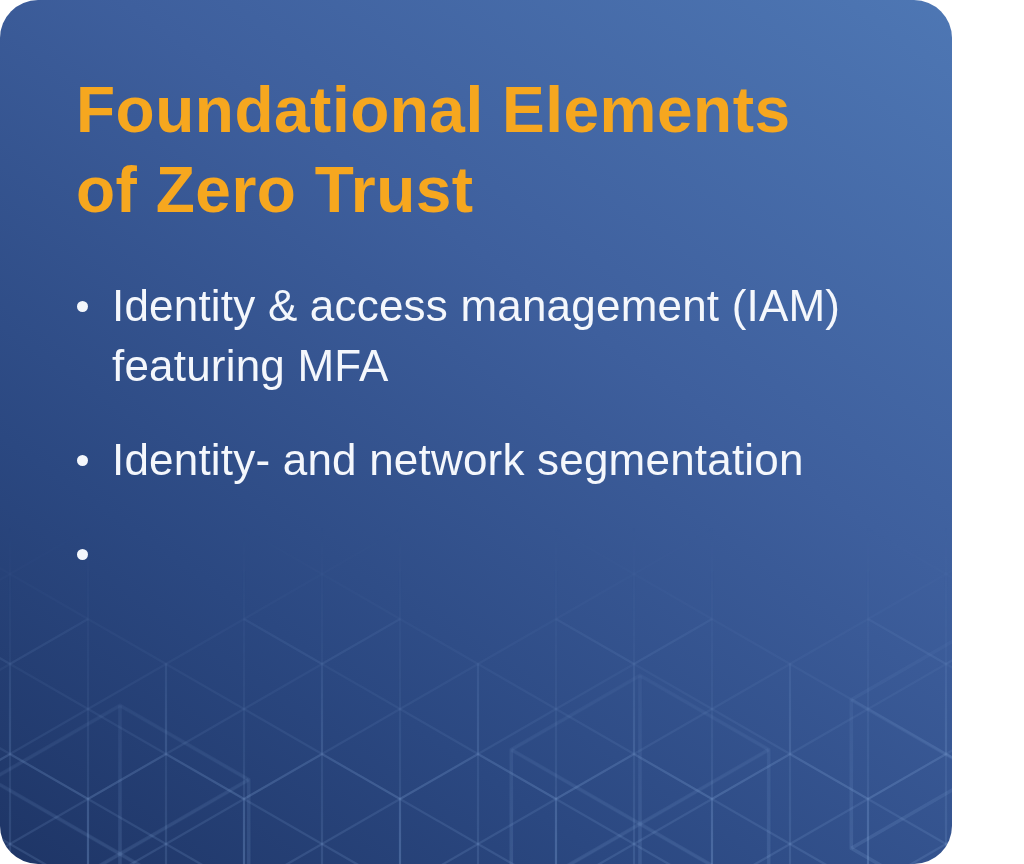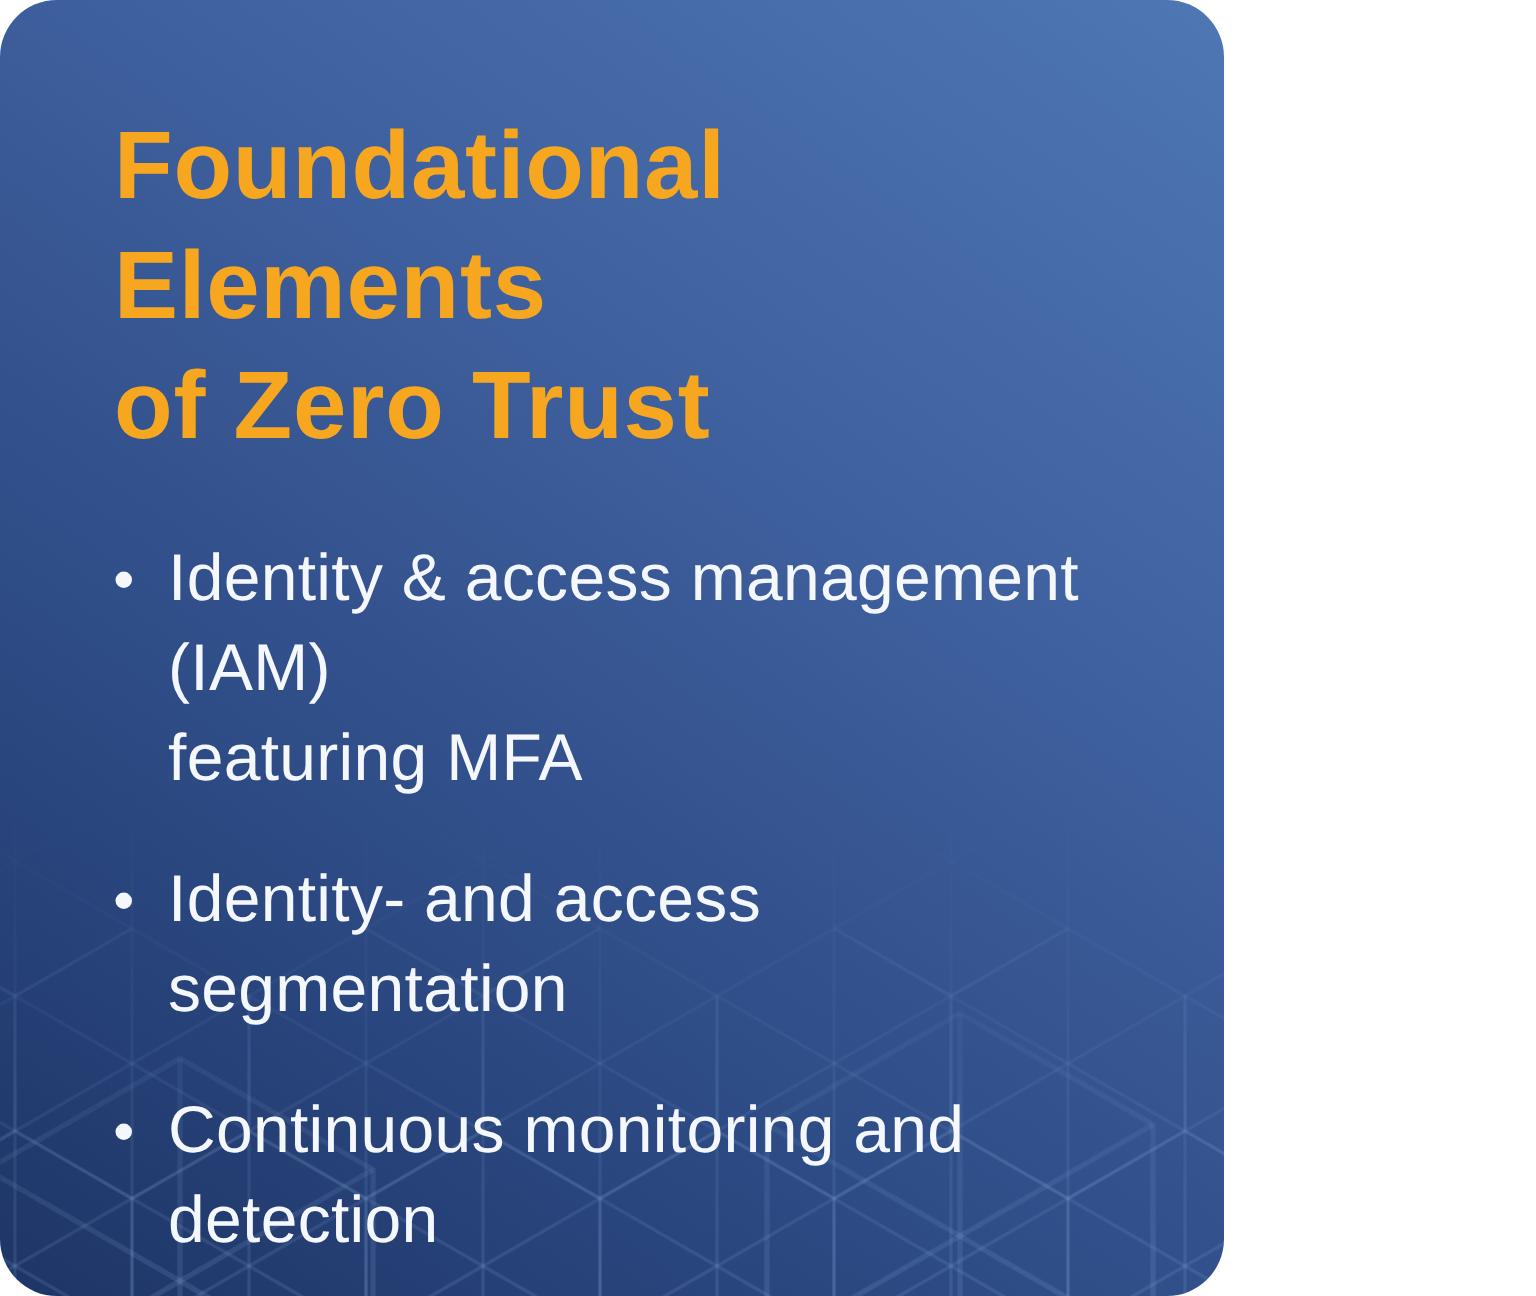--- a/index.html
+++ b/index.html
@@ -3,21 +3,21 @@
 <meta charset="utf-8">
 <style>
   html, body {
     margin: 0;
     padding: 0;
     background: #ffffff;
     font-family: "Liberation Sans", "DejaVu Sans", sans-serif;
   }
   .card {
     position: relative;
-    width: 816px;
+    width: 952px;
     height: 864px;
     border-radius: 38px;
     overflow: hidden;
     background: linear-gradient(215deg,
       #4e77b4 0%,
       #3e5f9d 38%,
       #2b4881 72%,
       #1e3566 100%);
   }
   .hex-pattern {
@@ -128,21 +128,20 @@
 of Zero Trust</h1>
 
     <ul class="bullet-list">
       <li class="bullet-item">
         <span class="bullet-dot"></span>
         <span class="bullet-text">Identity &amp; access management (IAM)
 featuring MFA</span>
       </li>
       <li class="bullet-item">
         <span class="bullet-dot"></span>
-        <span class="bullet-text">Identity- and access segmentation</span>
+        <span class="bullet-text">Identity- and network segmentation</span>
       </li>
       <li class="bullet-item">
         <span class="bullet-dot"></span>
-        <span class="bullet-text">Continuous monitoring and detection</span>
       </li>
     </ul>
   </div>
 </div>
 
 </body></html>

